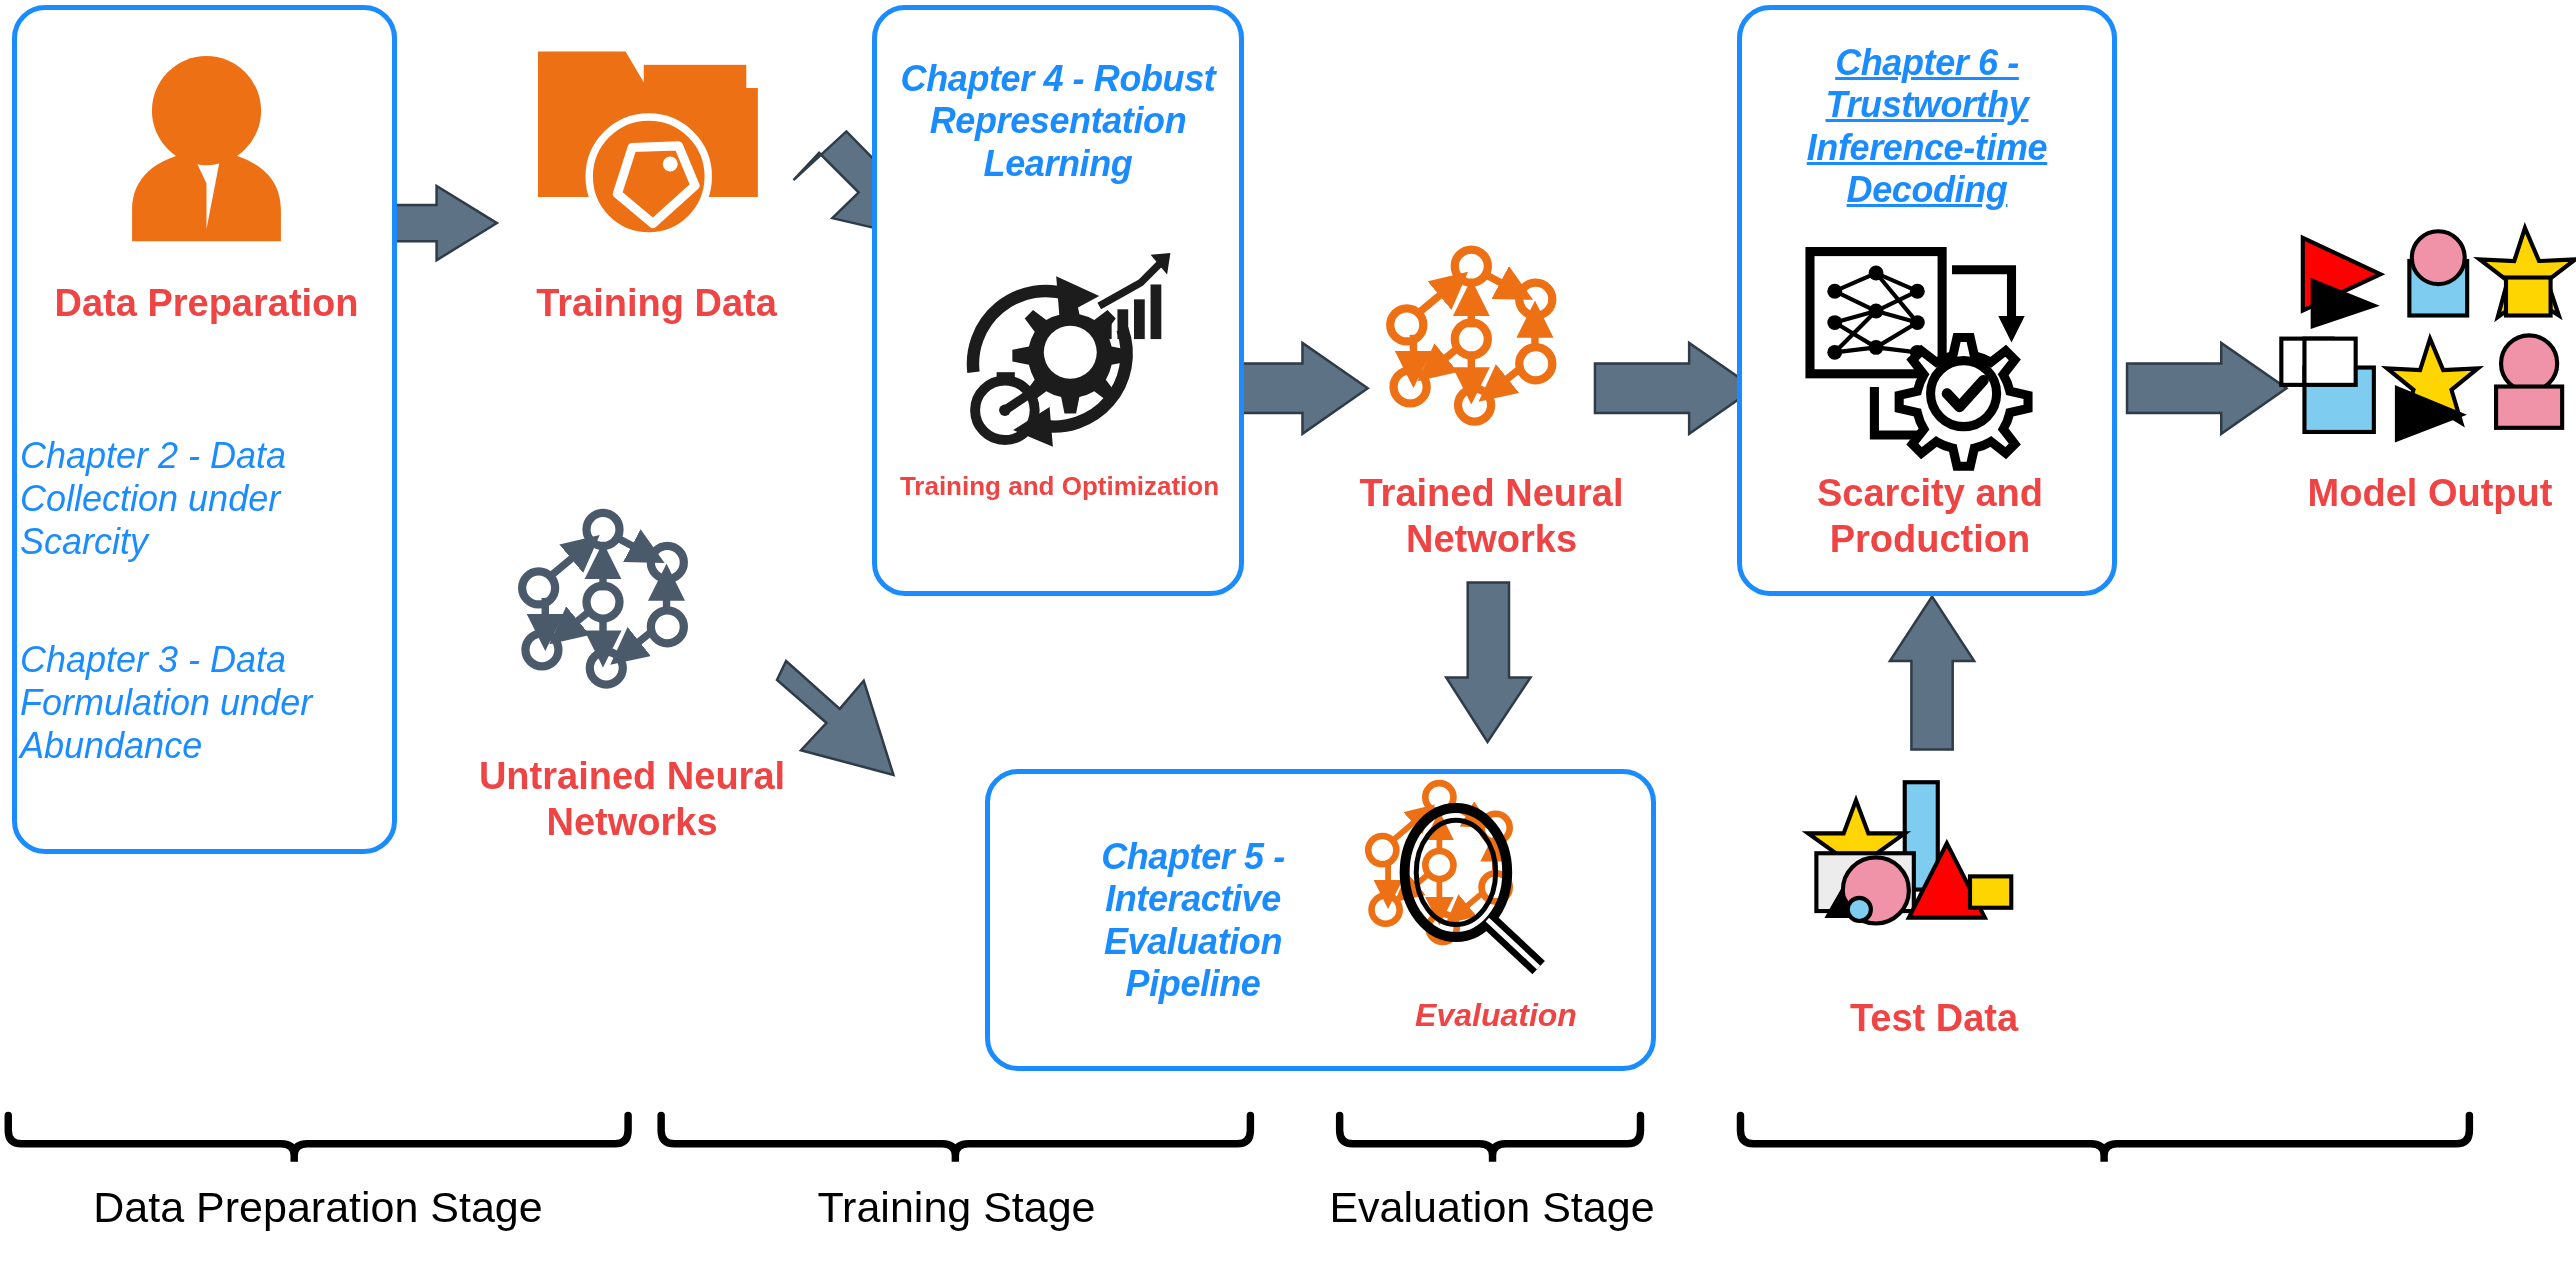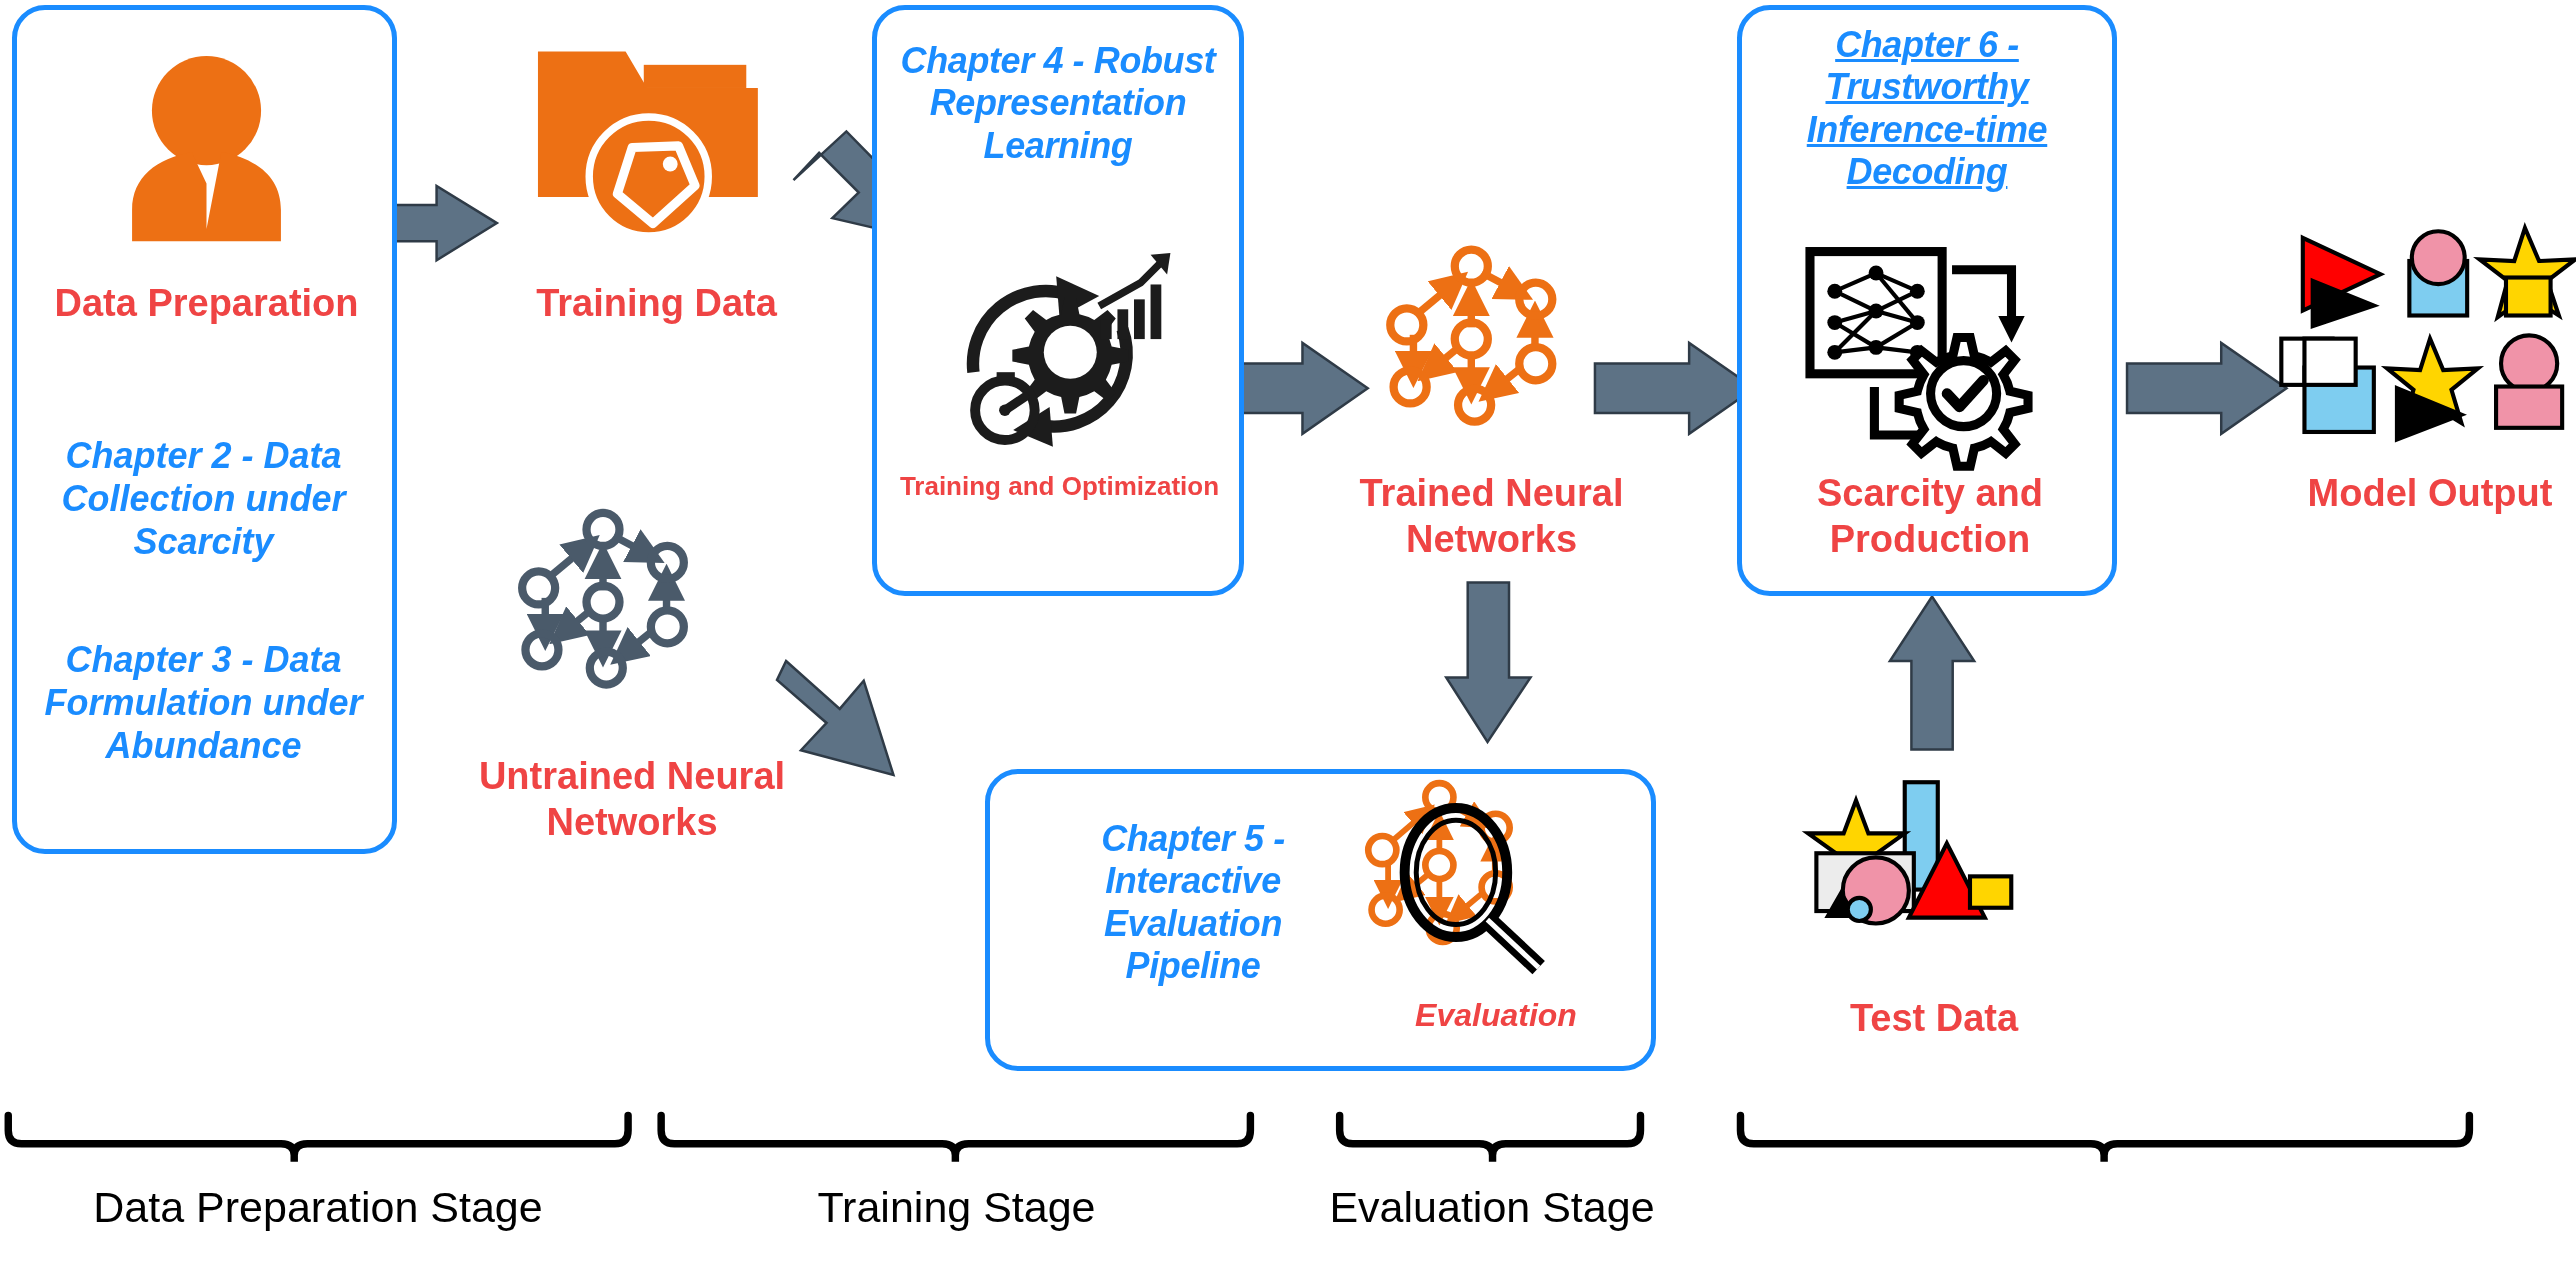--- a/index.html
+++ b/index.html
@@ -30,20 +30,21 @@
   
   .chapter-title {
     position: absolute;
     color: #1a8cff;
     font-style: italic;
     font-weight: bold;
     text-align: center;
     line-height: 1.18;
     letter-spacing: -0.4px;
     z-index: 4;
+    margin-top: 18px;
   }
   .node-label {
     position: absolute;
     color: #ef4444;
     font-weight: bold;
     text-align: center;
     line-height: 1.2;
     z-index: 4;
   }
   .stage-label {
@@ -52,22 +53,21 @@
     font-weight: normal;
     text-align: center;
     font-size: 43px;
     white-space: nowrap;
     z-index: 4;
   }
   .blue-para {
     position: absolute;
     color: #1a8cff;
     font-style: italic;
-    font-weight: bold;
-    text-align: center;
+    font-weight: normal;
     line-height: 1.2;
     z-index: 4;
   }
   svg { display: block; overflow: visible; }
   .svg-layer { position: absolute; z-index: 3; pointer-events: none; }
   .svg-under { position: absolute; z-index: 1; pointer-events: none; }
 </style>
 </head>
 <body>
 

